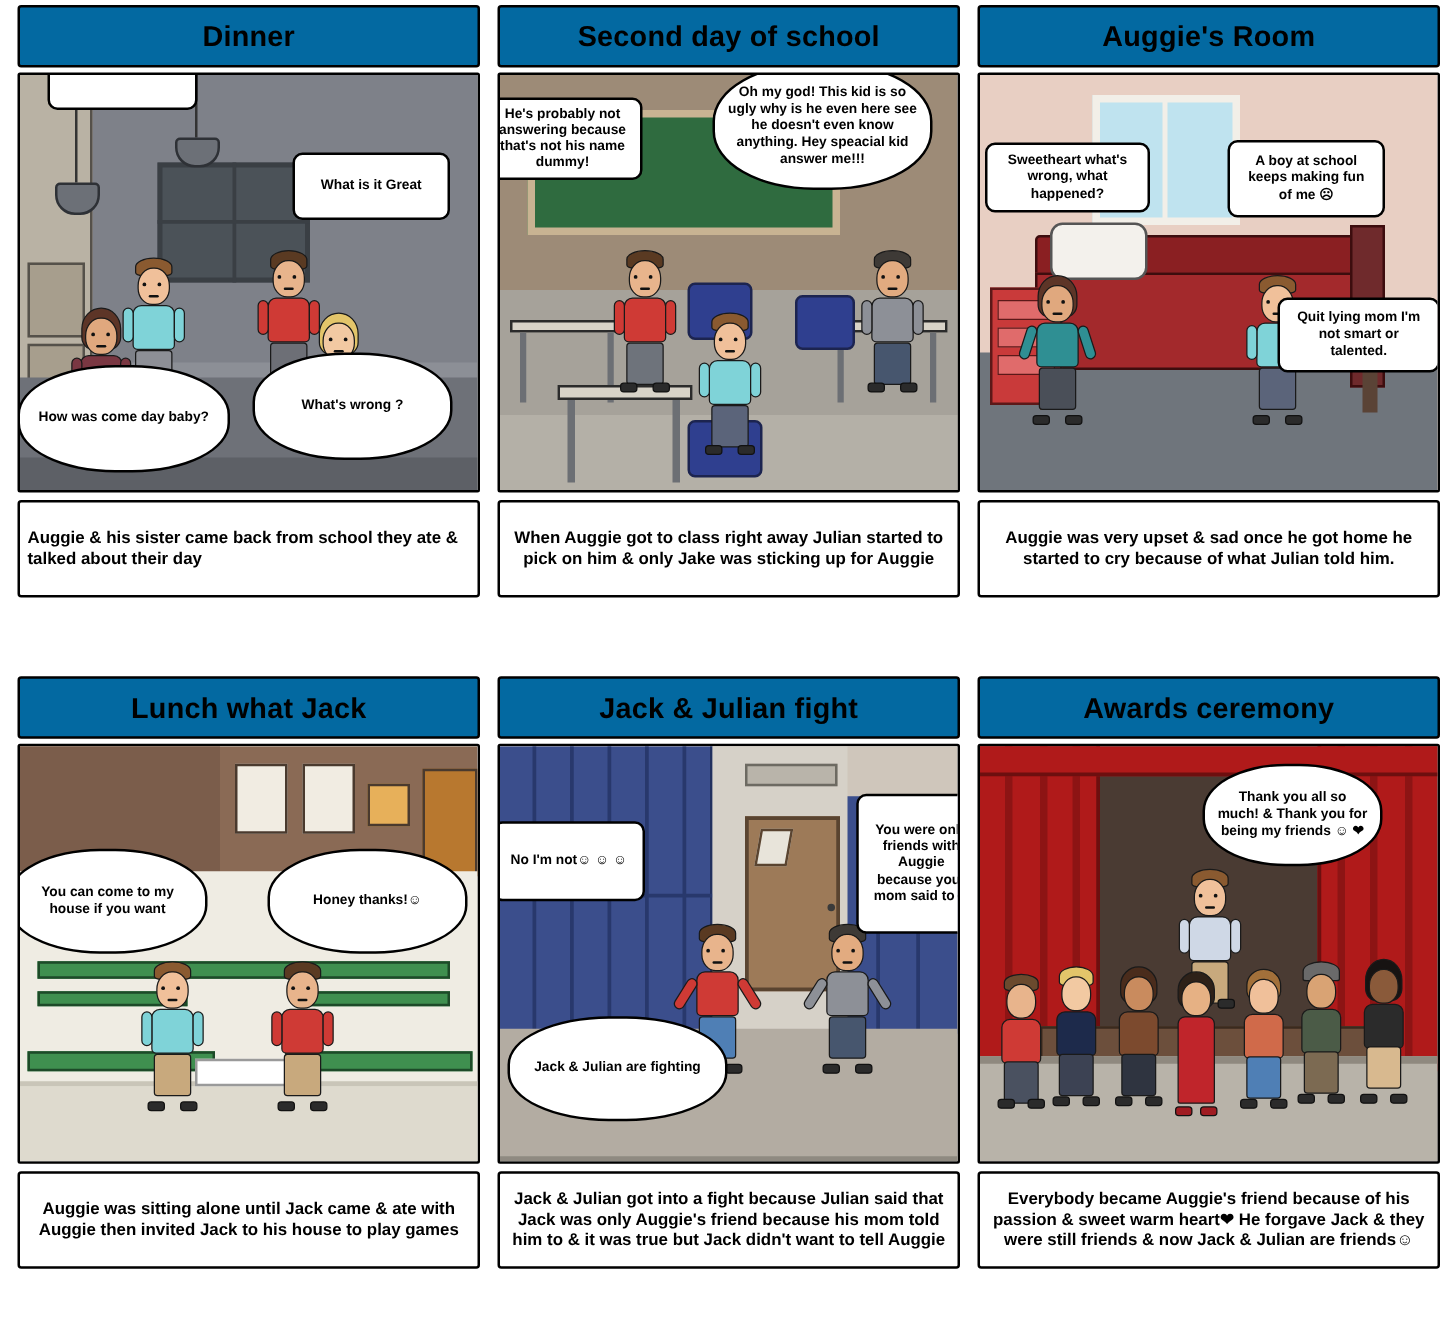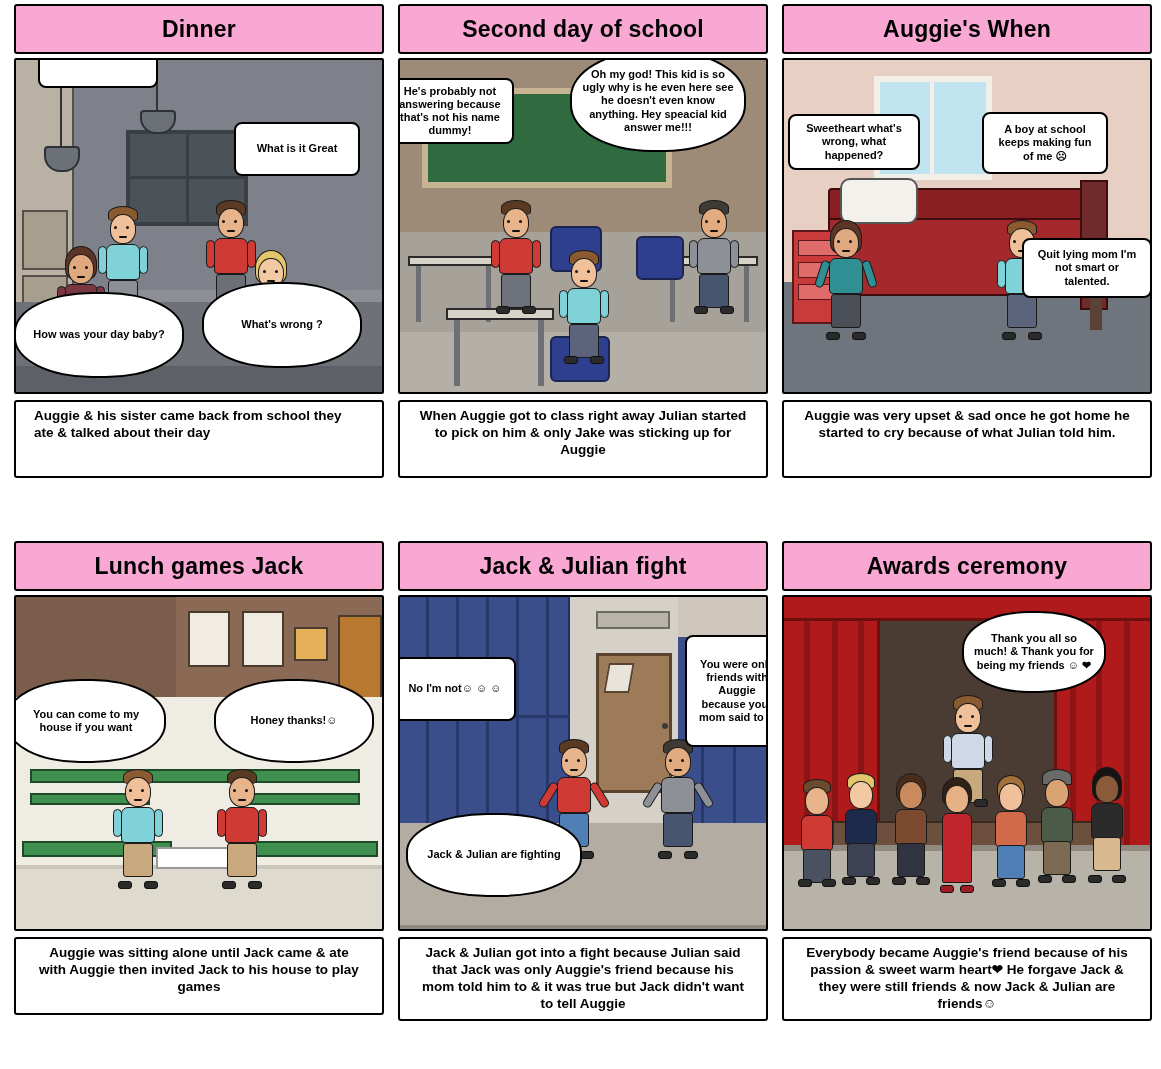--- a/index.html
+++ b/index.html
@@ -19,21 +19,21 @@
     position: absolute;
     width: 370px;
   }
   .title-bar {
     border: 2px solid #000;
     border-radius: 3px;
     height: 50px;
     display: flex;
     align-items: center;
     justify-content: center;
-    background: #f9a8d4;
+    background: #0369a1;
     margin-bottom: 4px;
   }
   .title-bar span {
     font-size: 23px;
     font-weight: bold;
     color: #000;
     letter-spacing: .2px;
   }
   .scene {
     position: relative;
@@ -41,22 +41,23 @@
     border: 2px solid #000;
     border-radius: 2px;
     overflow: hidden;
   }
   .caption {
     margin-top: 6px;
     border: 2px solid #000;
     border-radius: 3px;
     min-height: 78px;
     display: flex;
+    align-items: center;
     justify-content: center;
-    padding: 6px 18px;
+    padding: 6px 6px;
     background: #fff;
   }
   .caption span {
     font-size: 13.5px;
     font-weight: bold;
     color: #000;
     text-align: center;
     line-height: 1.25;
   }
   .caption.left span { text-align: left; width: 100%; }
@@ -200,21 +201,21 @@
         <div class="shoe" style="right:6px;top:100px;"></div>
       </div>
 
       <div class="bubble rect" style="left:22px; top:-34px; width:120px; height:62px;">
         <span>It was ok</span>
       </div>
       <div class="bubble rect" style="left:218px; top:62px; width:126px; height:54px;">
         <span>What is it Great</span>
       </div>
       <div class="bubble" style="left:-2px; top:232px; width:170px; height:86px;">
-        <span>How was your day baby?</span>
+        <span>How was come day baby?</span>
       </div>
       <div class="bubble" style="left:186px; top:222px; width:160px; height:86px;">
         <span>What's wrong ?</span>
       </div>
     </div>
     <div class="caption left">
       <span>Auggie &amp; his sister came back from school they ate &amp; talked about their day</span>
     </div>
   </div>
 
@@ -294,21 +295,21 @@
         <span>Oh my god! This kid is so ugly why is he even here see he doesn't even know anything. Hey speacial kid answer me!!!</span>
       </div>
     </div>
     <div class="caption">
       <span>When Auggie got to class right away Julian started to pick on him &amp; only Jake was sticking up for Auggie</span>
     </div>
   </div>
 
   <div class="cell" style="left:782px; top:4px;">
     <div class="title-bar">
-      <span>Auggie's When</span>
+      <span>Auggie's Room</span>
     </div>
     <div class="scene">
       <div style="position:absolute;inset:0;background:#e8cfc3;"></div>
 
       <div style="position:absolute;left:90px;top:16px;width:118px;height:104px;background:#bfe3ef;border:6px solid #f2efe8;"></div>
       <div style="position:absolute;left:146px;top:16px;width:4px;height:104px;background:#f2efe8;"></div>
 
       <div style="position:absolute;left:0;bottom:0;width:100%;height:110px;background:#6f757c;"></div>
 
       <div style="position:absolute;left:44px;top:128px;width:260px;height:34px;background:#8a1f22;border:2px solid #3d0d0e;border-radius:4px;"></div>
@@ -361,21 +362,21 @@
         <span>Quit lying mom I'm not smart or talented.</span>
       </div>
     </div>
     <div class="caption">
       <span>Auggie was very upset &amp; sad once he got home he started to cry because of what Julian told him.</span>
     </div>
   </div>
 
   <div class="cell" style="left:14px; top:541px;">
     <div class="title-bar">
-      <span>Lunch games Jack</span>
+      <span>Lunch what Jack</span>
     </div>
     <div class="scene">
       <div style="position:absolute;inset:0;background:#e9e6dc;"></div>
 
       <div style="position:absolute;left:0;top:0;width:100%;height:104px;background:#8a6a55;"></div>
       <div style="position:absolute;left:0;top:0;width:160px;height:104px;background:#7b5d4b;"></div>
       <div style="position:absolute;left:172px;top:14px;width:42px;height:56px;background:#f1ece2;border:2px solid #4a3a2e;"></div>
       <div style="position:absolute;left:226px;top:14px;width:42px;height:56px;background:#f1ece2;border:2px solid #4a3a2e;"></div>
       <div style="position:absolute;left:278px;top:30px;width:34px;height:34px;background:#e7b05a;border:2px solid #4a3a2e;"></div>
       <div style="position:absolute;left:322px;top:18px;width:44px;height:86px;background:#b8782f;border:2px solid #4a3a2e;"></div>

